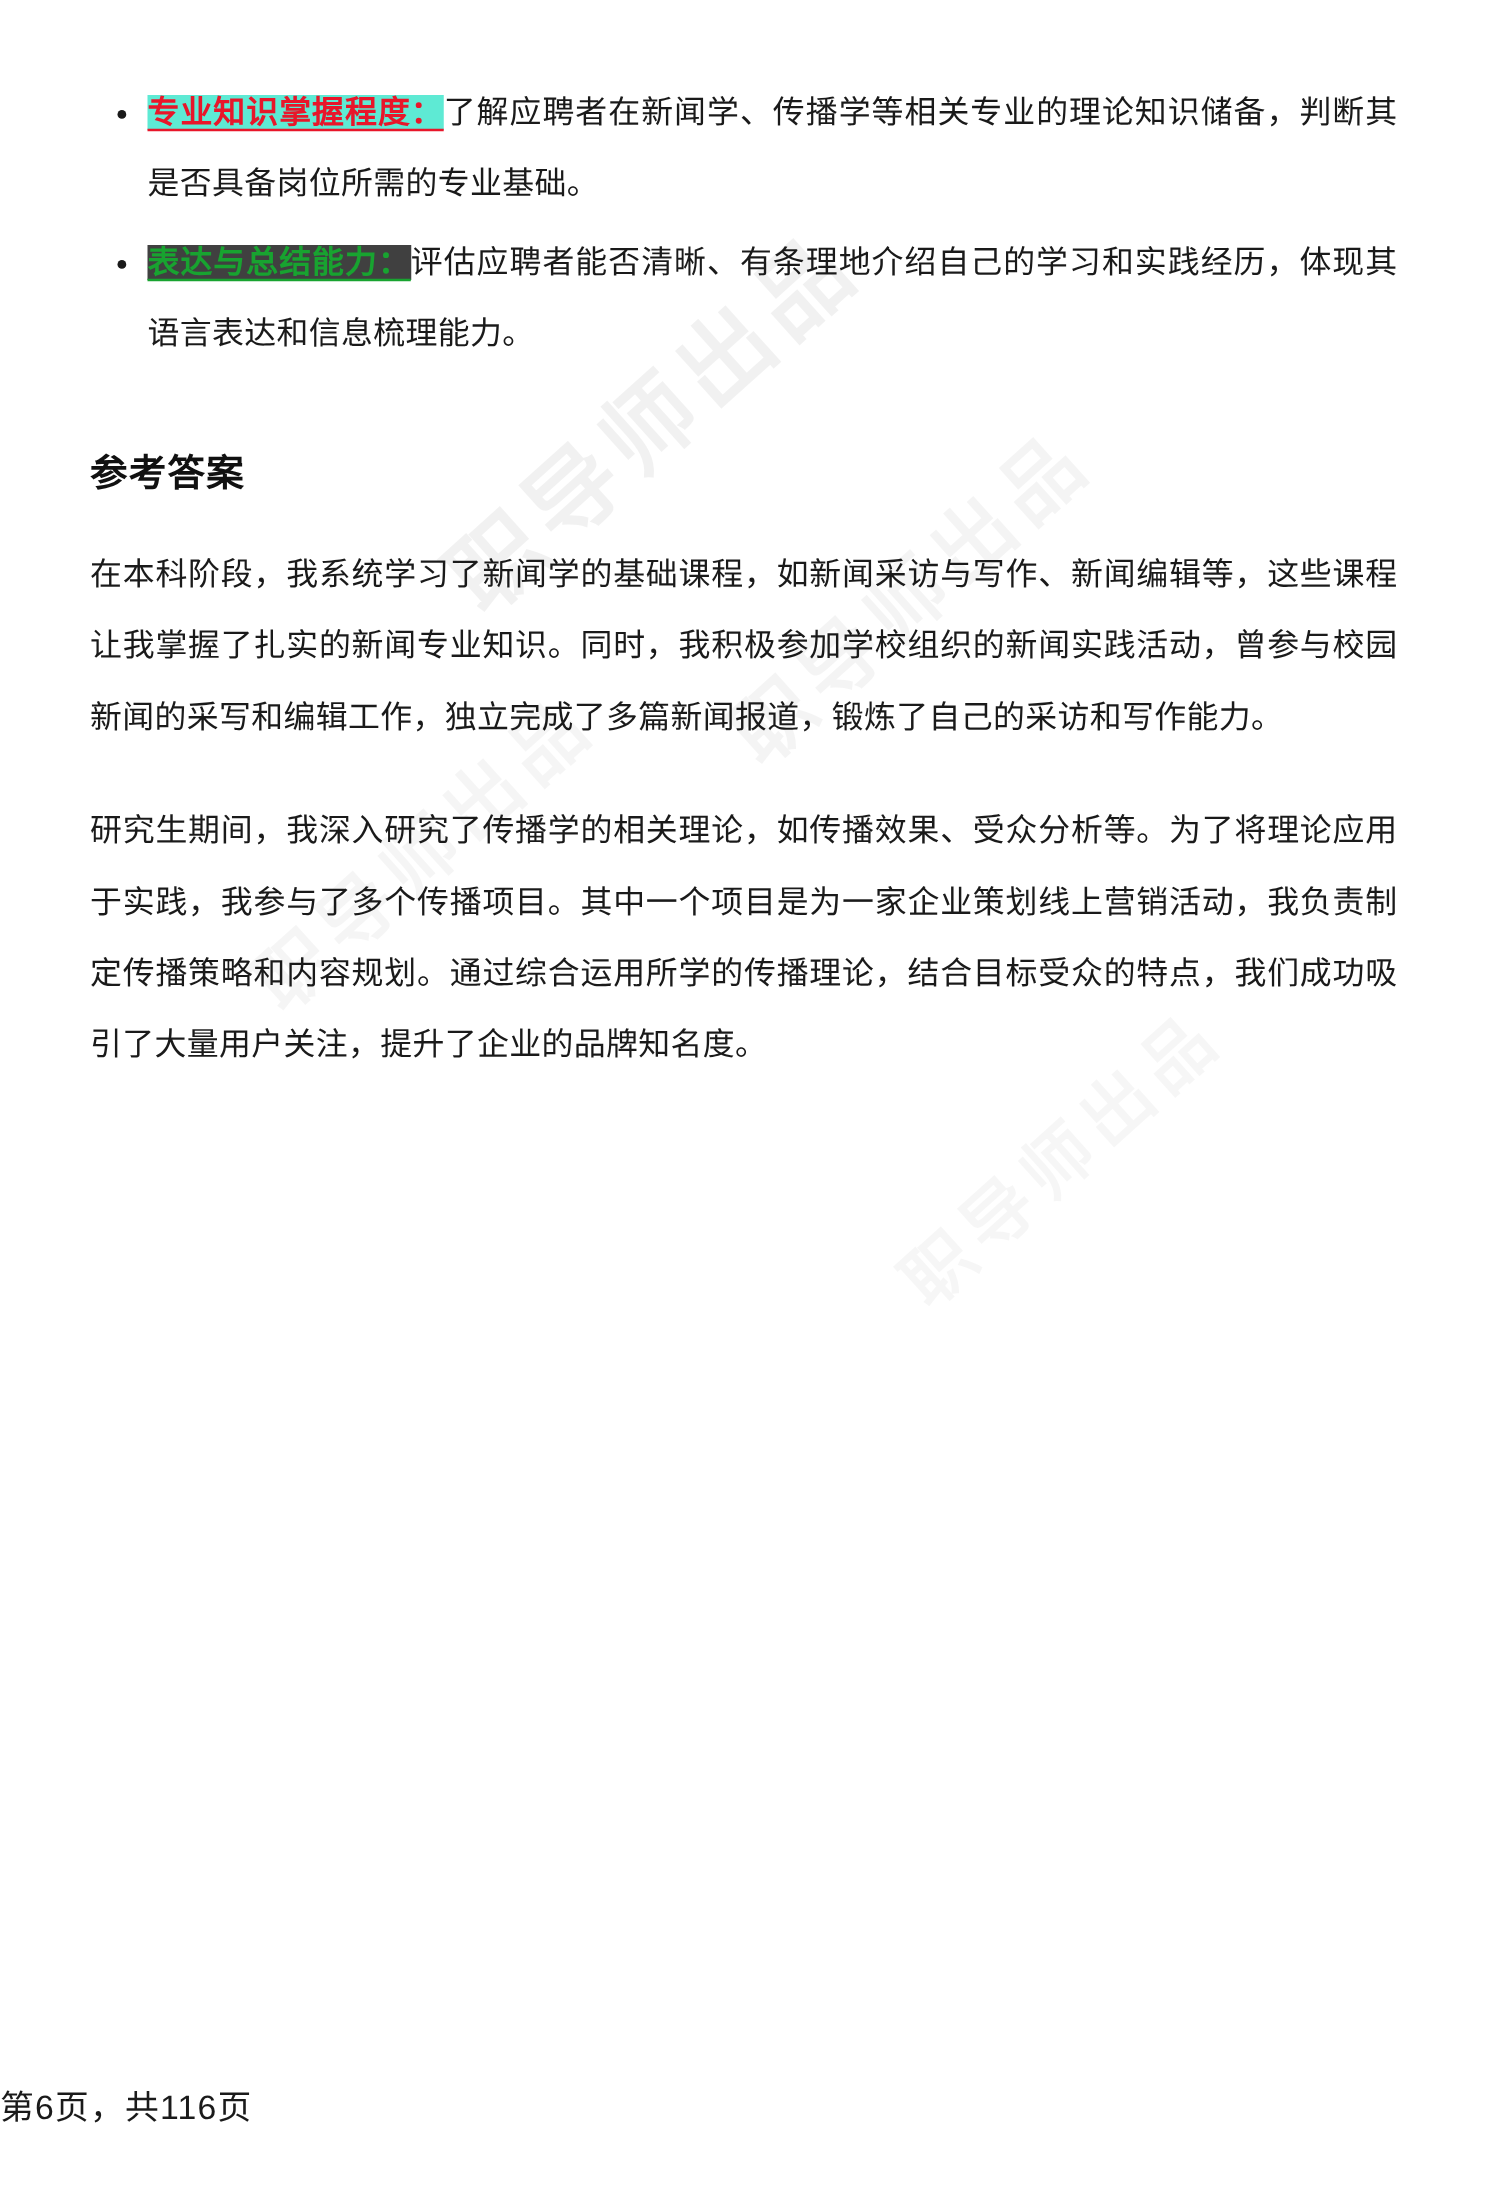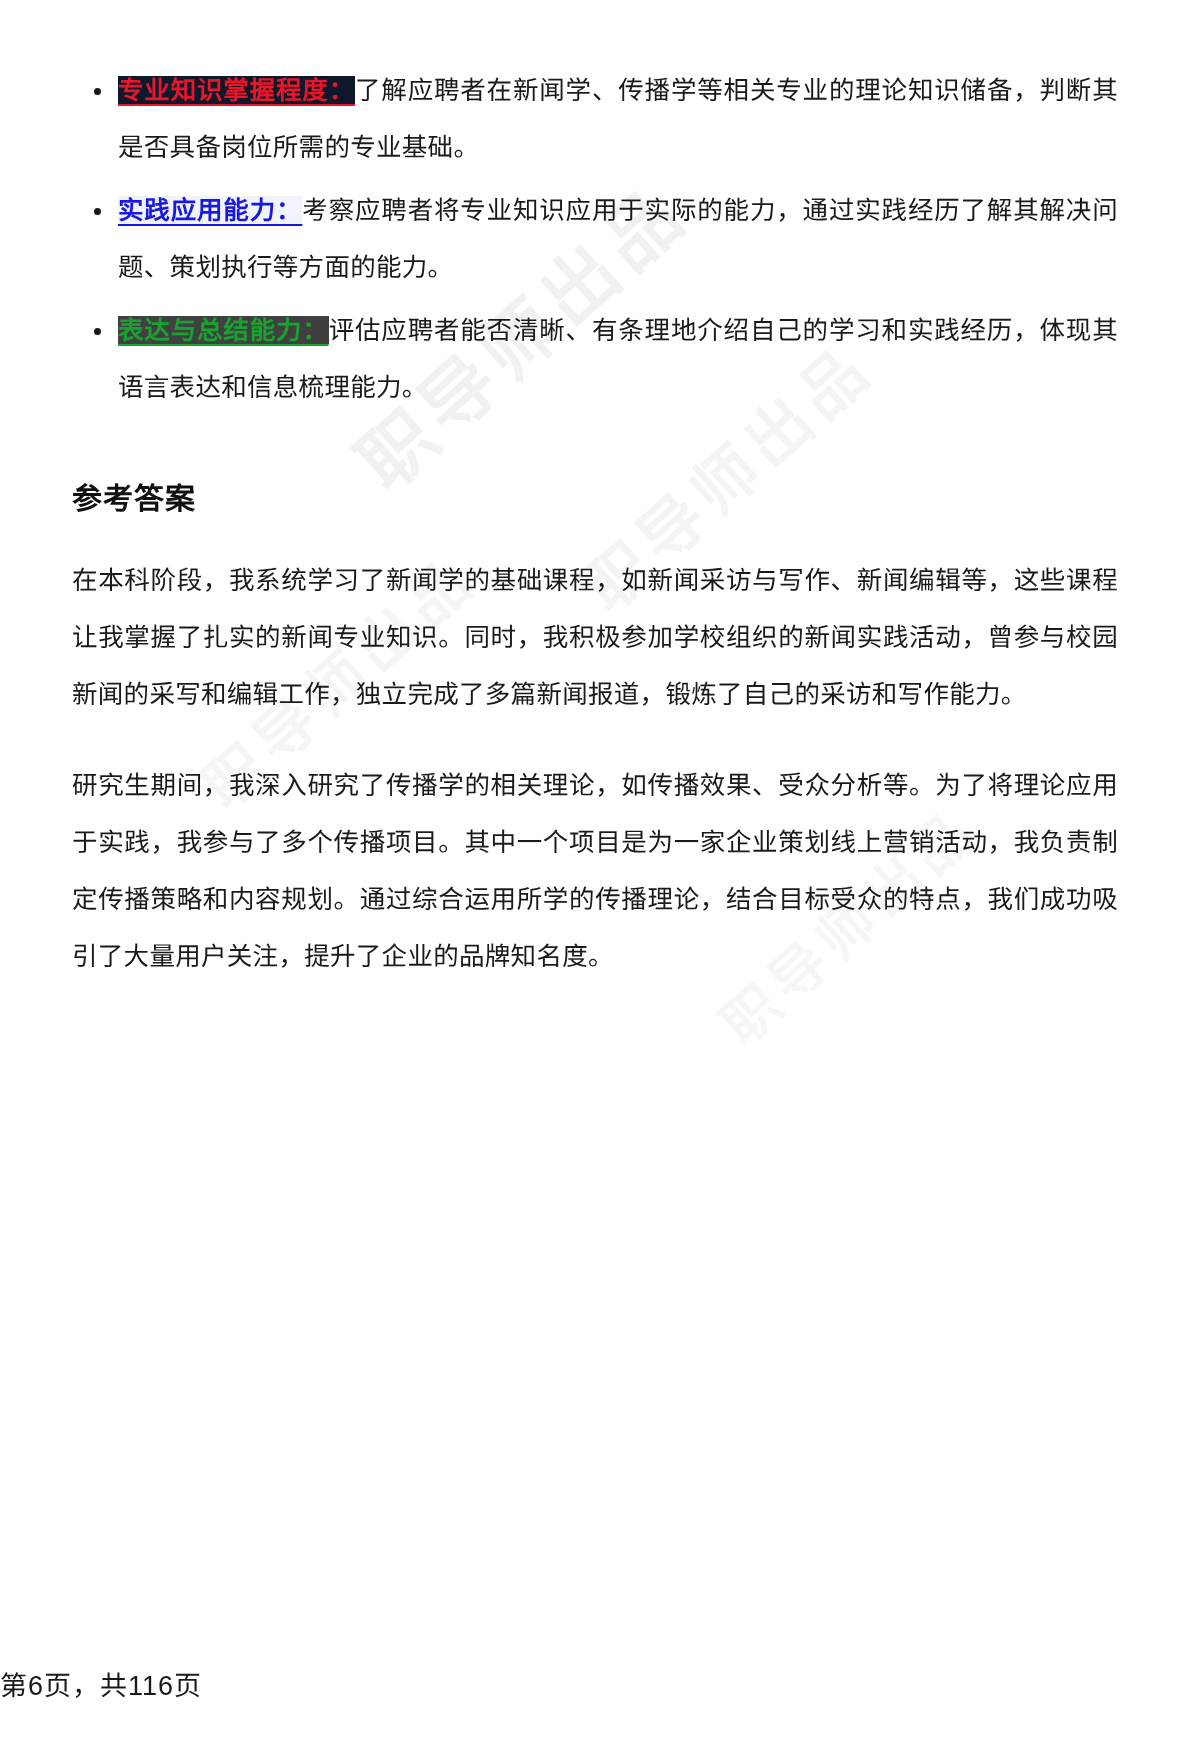--- a/index.html
+++ b/index.html
@@ -76,21 +76,21 @@
     width: 7px;
     height: 7px;
     border-radius: 50%;
     background: #1a1a1a;
   }
   .term {
     font-weight: 700;
     text-decoration: underline;
     text-underline-offset: 5px;
   }
-  .term-red   { color: #e8162a; background: #0f172a; }
+  .term-red   { color: #e8162a; background: #5eead4; }
   .term-blue  { color: #1818e0; background: #f2f4fd; }
   .term-green { color: #18a330; background: #404040; }
 
   
   .section-heading {
     font-size: 30px;
     font-weight: 700;
     color: #111111;
     letter-spacing: 1px;
     margin: 0;
@@ -136,23 +136,20 @@
     <div class="watermark-text wm-d">职导师出品</div>
   </div>
 
   <div class="content">
 
     <ul class="bullet-list">
       <li class="bullet-item">
         <span class="term term-red">专业知识掌握程度：</span><span>了解应聘者在新闻学、传播学等相关专业的理论知识储备，判断其是否具备岗位所需的专业基础。</span>
       </li>
       <li class="bullet-item">
-        <span class="term term-blue">实践应用能力：</span><span>考察应聘者将专业知识应用于实际的能力，通过实践经历了解其解决问题、策划执行等方面的能力。</span>
-      </li>
-      <li class="bullet-item">
         <span class="term term-green">表达与总结能力：</span><span>评估应聘者能否清晰、有条理地介绍自己的学习和实践经历，体现其语言表达和信息梳理能力。</span>
       </li>
     </ul>
 
     <h2 class="section-heading heading-answer">参考答案</h2>
 
     <p class="body-paragraph para-next">在本科阶段，我系统学习了新闻学的基础课程，如新闻采访与写作、新闻编辑等，这些课程让我掌握了扎实的新闻专业知识。同时，我积极参加学校组织的新闻实践活动，曾参与校园新闻的采写和编辑工作，独立完成了多篇新闻报道，锻炼了自己的采访和写作能力。</p>
     <p class="body-paragraph para-next">研究生期间，我深入研究了传播学的相关理论，如传播效果、受众分析等。为了将理论应用于实践，我参与了多个传播项目。其中一个项目是为一家企业策划线上营销活动，我负责制定传播策略和内容规划。通过综合运用所学的传播理论，结合目标受众的特点，我们成功吸引了大量用户关注，提升了企业的品牌知名度。</p>
 
 

